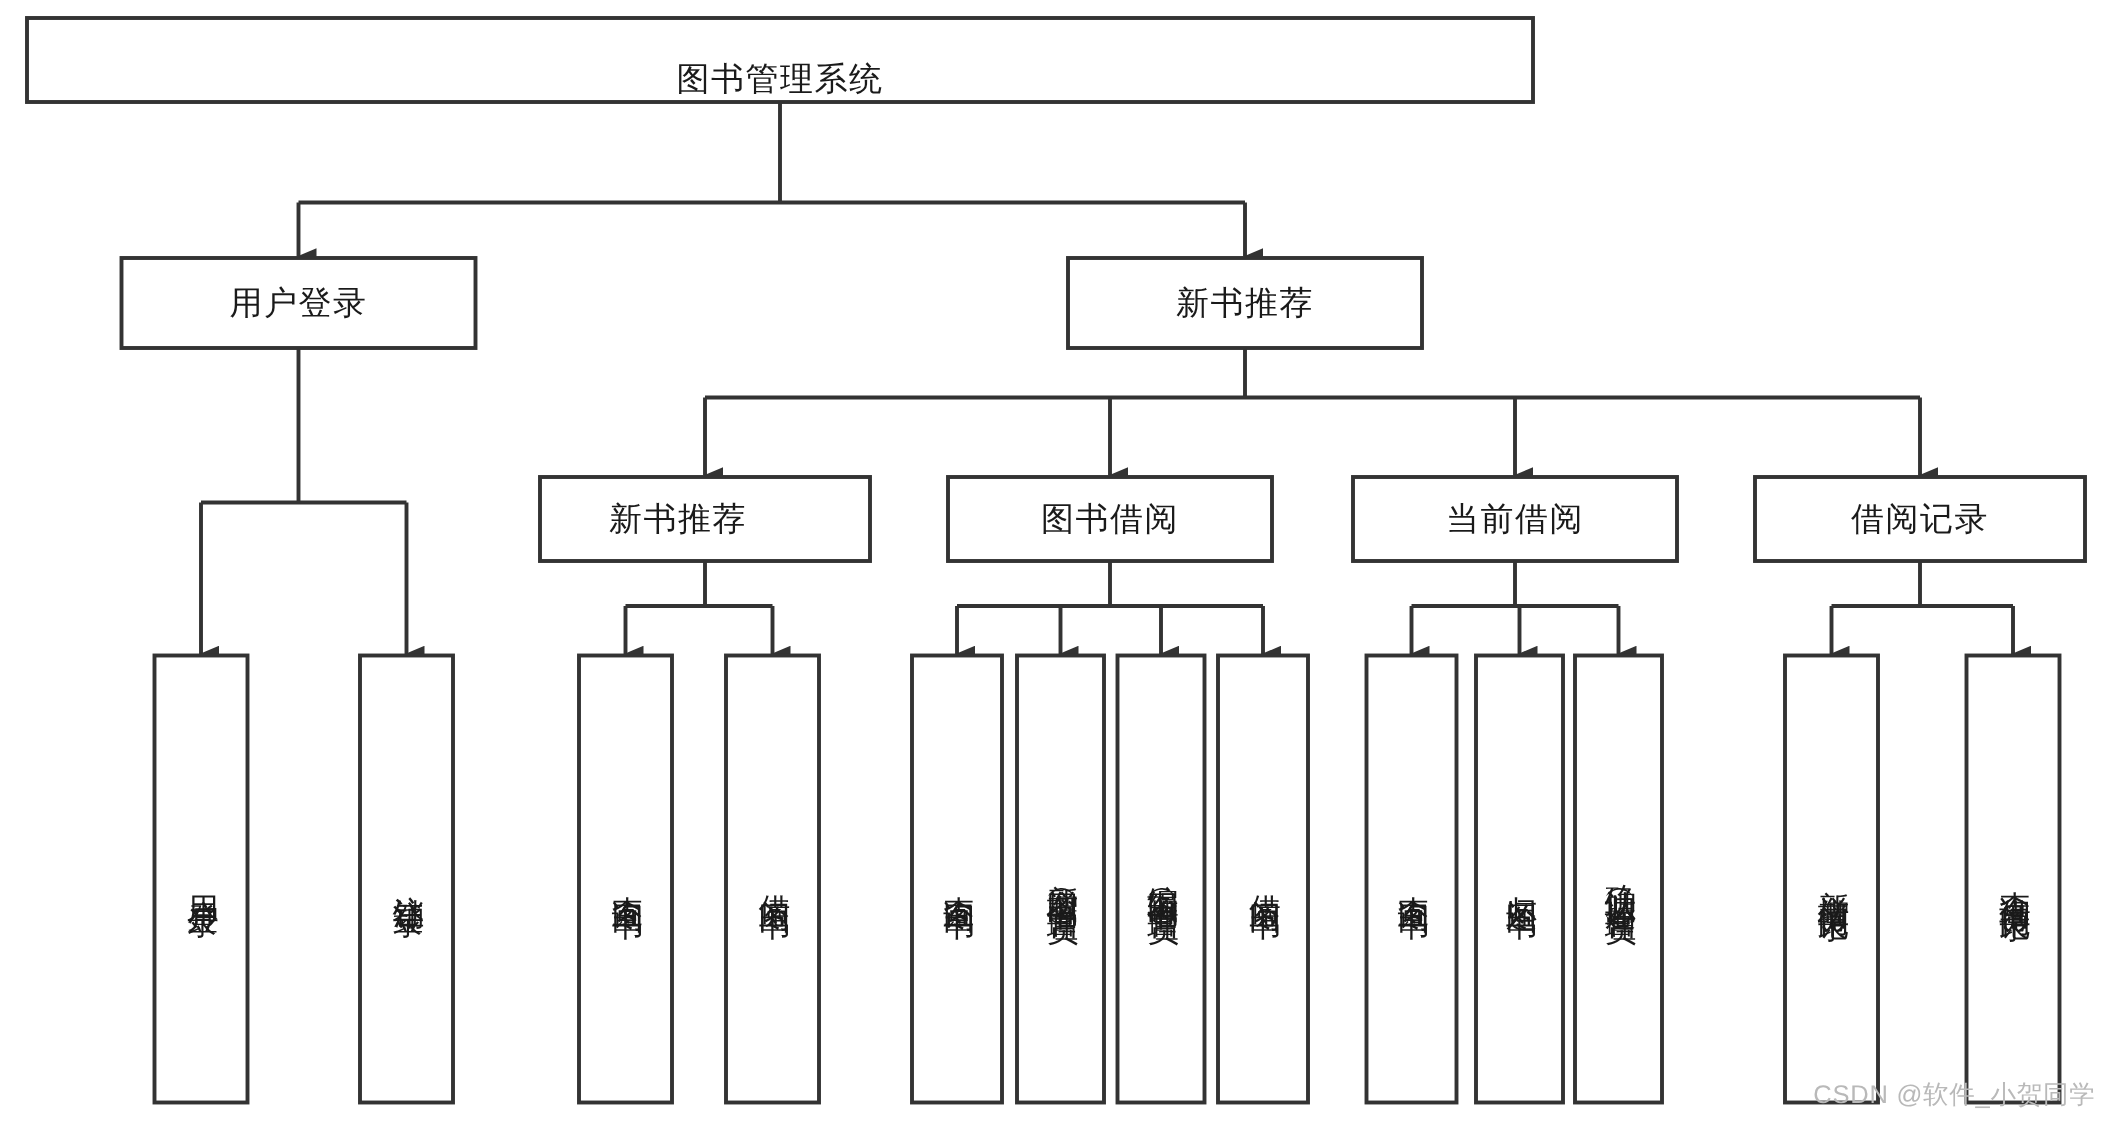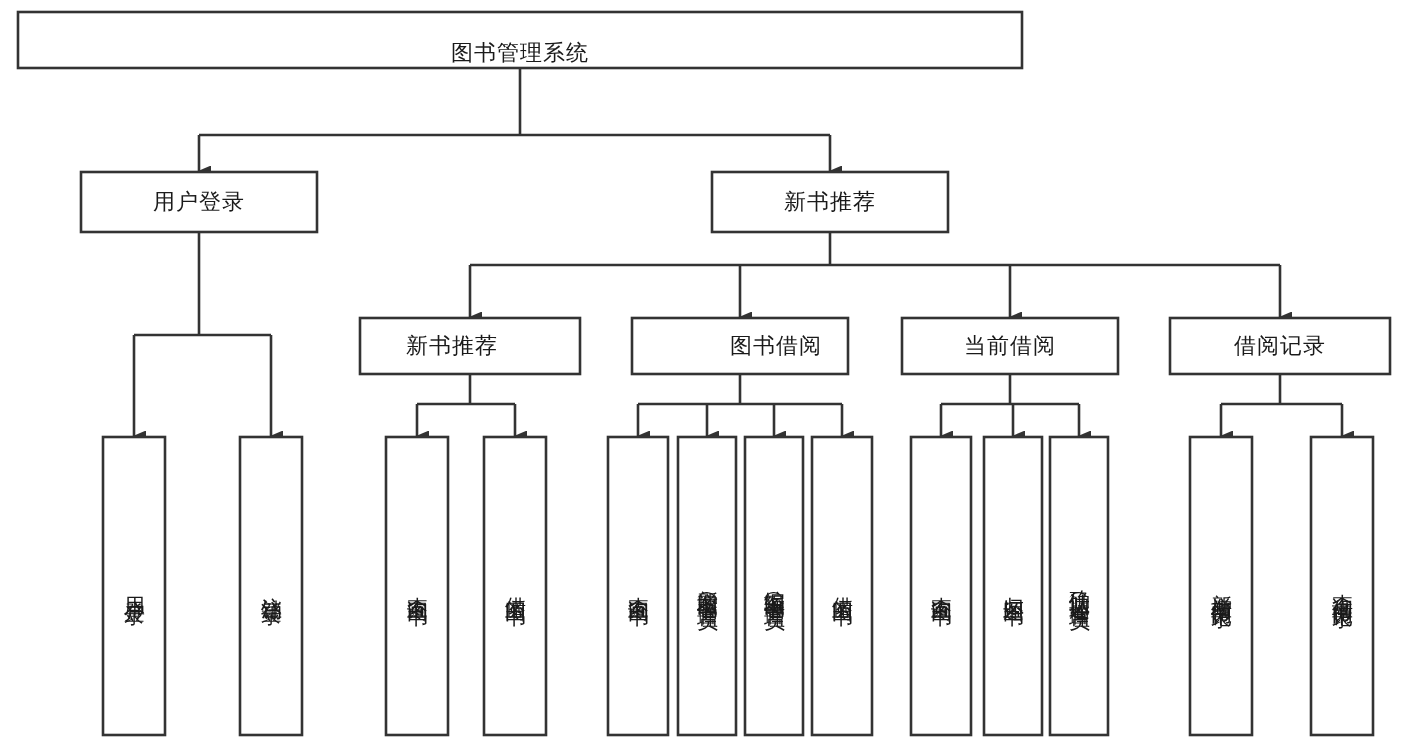--- a/index.html
+++ b/index.html
@@ -162,21 +162,21 @@
       </div>
       <div class="hlabel-wrap" style="left: 81px; top: 172px; width: 236px; height: 60px;">
         <span class="hlabel-text">用户登录</span>
       </div>
       <div class="hlabel-wrap" style="left: 712px; top: 172px; width: 236px; height: 60px;">
         <span class="hlabel-text">新书推荐</span>
       </div>
       <div class="hlabel-wrap" style="left: 360px; top: 318px; width: 184px; height: 56px;">
         <span class="hlabel-text">新书推荐</span>
       </div>
-      <div class="hlabel-wrap" style="left: 632px; top: 318px; width: 216px; height: 56px; padding-left: 36px;">
+      <div class="hlabel-wrap" style="left: 632px; top: 318px; width: 216px; height: 56px;">
         <span class="hlabel-text">图书借阅</span>
       </div>
       <div class="hlabel-wrap" style="left: 902px; top: 318px; width: 216px; height: 56px; justify-content: center;">
         <span class="hlabel-text">当前借阅</span>
       </div>
       <div class="hlabel-wrap" style="left: 1170px; top: 318px; width: 220px; height: 56px;">
         <span class="hlabel-text">借阅记录</span>
       </div>
       <div class="vlabel-wrap" style="left: 103px; top: 437px; width: 62px; height: 298px;">
         <span class="vlabel-text">用户登录</span>
@@ -212,13 +212,14 @@
         <span class="vlabel-text">确认归还（管理员）</span>
       </div>
       <div class="vlabel-wrap" style="left: 1190px; top: 437px; width: 62px; height: 298px;">
         <span class="vlabel-text">新增借阅记录</span>
       </div>
       <div class="vlabel-wrap" style="left: 1311px; top: 437px; width: 62px; height: 298px;">
         <span class="vlabel-text">查询借阅记录</span>
       </div>
     </div>
 
+  <div class="watermark">CSDN @软件_小贺同学</div>
 </div>
 
 </body></html>

